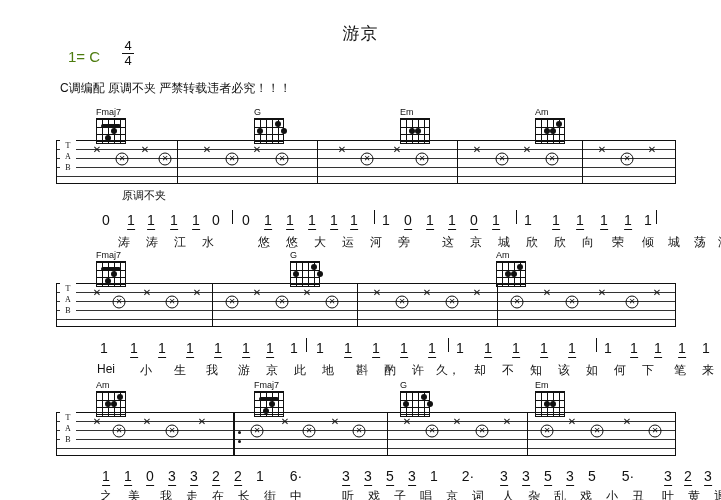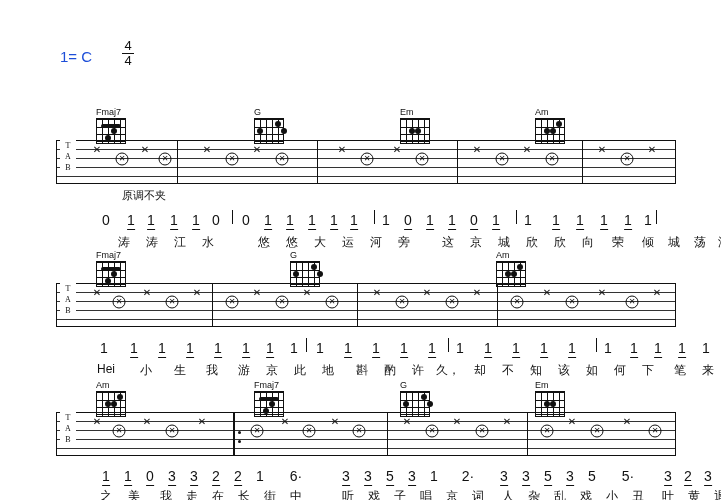--- a/index.html
+++ b/index.html
@@ -16,21 +16,21 @@
   
   .title{
     position:absolute;left:0;top:22px;width:721px;text-align:center;
     font-size:17px;letter-spacing:1px;color:#111;
   }
   .subtitle{
     position:absolute;left:0;top:46px;width:721px;text-align:center;
     font-size:11px;color:#333;
   }
   .keysig{
-    position:absolute;left:60px;top:48px;font-size:15px;color:#1d4ed8;
+    position:absolute;left:68px;top:48px;font-size:15px;color:#4d7c0f;
   }
   .meter{
     position:absolute;left:122px;top:40px;font-size:13px;line-height:12px;
     text-align:center;
   }
   .meter div{display:block;}
   .meter .num{border-bottom:0;}
   .note-line{
     position:absolute;left:60px;top:80px;font-size:12px;color:#111;
   }
@@ -93,26 +93,28 @@
   .under{border-bottom:1px solid #111;padding-bottom:1px;}
   .tag{position:absolute;font-size:11px;color:#111;}
 
   .sepbar{position:absolute;width:0;border-left:1px solid #111;height:14px;}
 </style>
 </head>
 <body>
 
 <div class="sheet">
 
+  <div class="title">游京</div>
   <div class="keysig">1= C</div>
   <div class="meter">
     <div class="num">4</div>
     <div style="width:12px;height:1px;background:#111;margin:1px auto;"></div>
     <div>4</div>
   </div>
+  <div class="note-line">C调编配 原调不夹 严禁转载违者必究！！！</div>
 
   <div class="chord" style="left:96px;top:107px;">
     <div class="cname">Fmaj7</div>
     <div class="grid">
       <div class="v" style="left:5px"></div>
         <div class="v" style="left:11px"></div>
         <div class="v" style="left:17px"></div>
         <div class="v" style="left:23px"></div>
       <div class="h" style="top:7px"></div>
         <div class="h" style="top:14px"></div>

